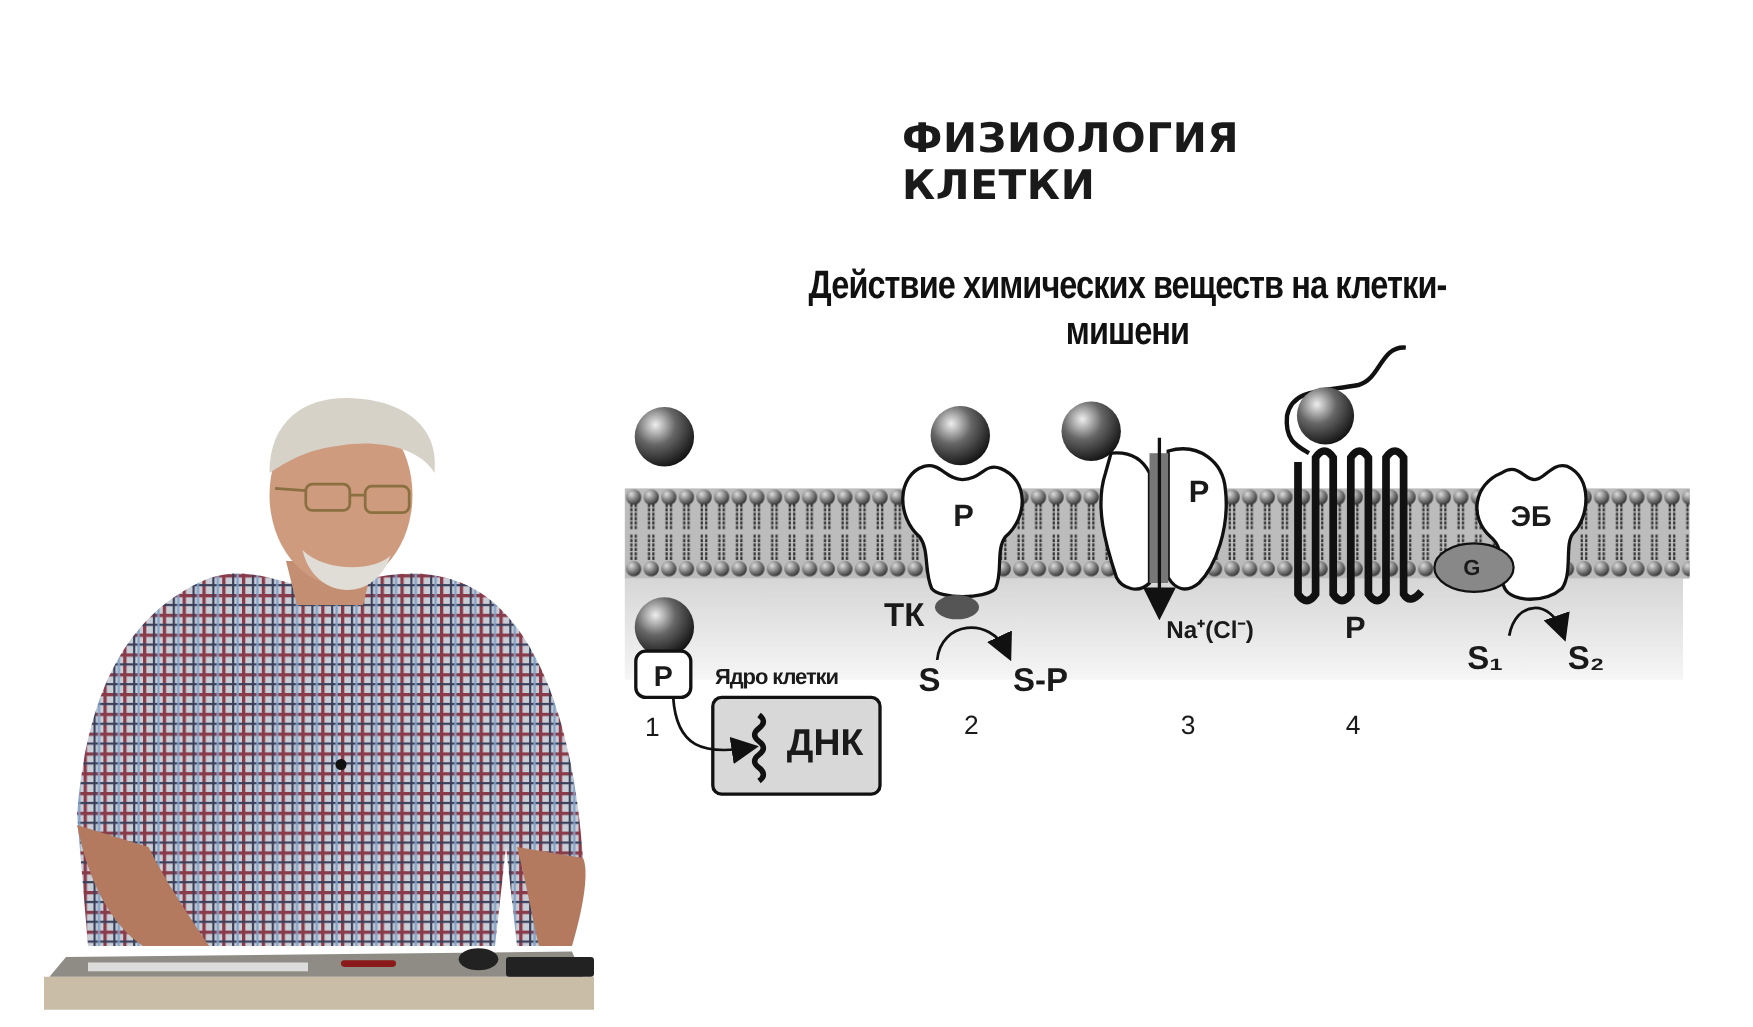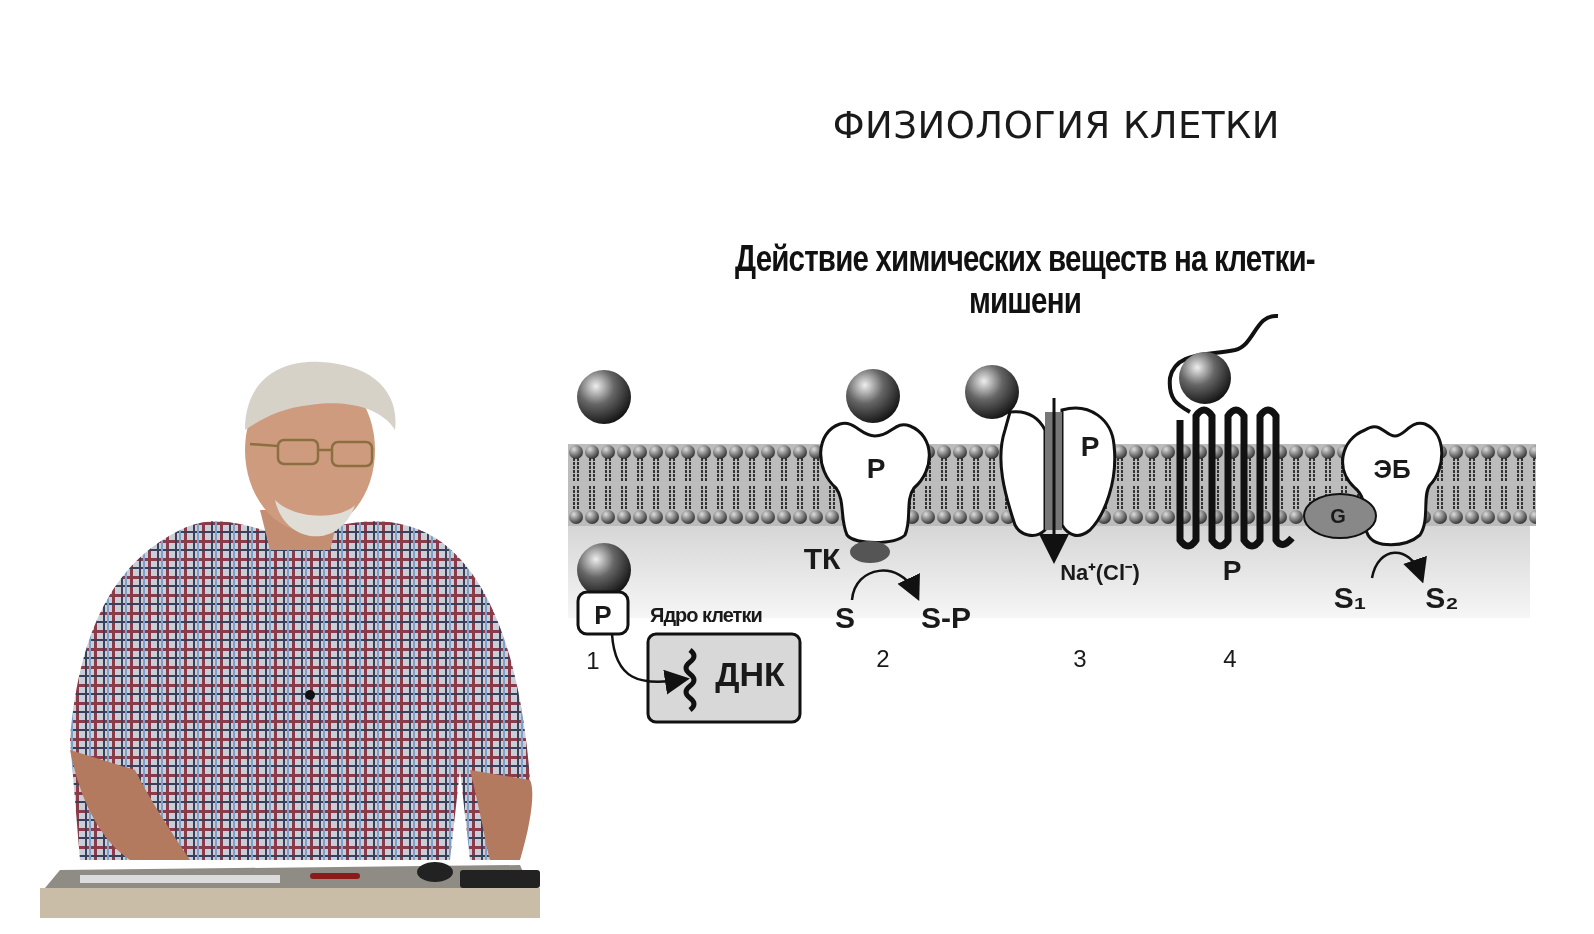--- a/index.html
+++ b/index.html
@@ -1,17 +1,17 @@
 <!DOCTYPE html>
 <html><head>
 <meta charset="utf-8">
 <style>
   html, body { margin:0; padding:0; background:#ffffff; }
   body { width:1594px; height:934px; position:relative; overflow:hidden; font-family:"Liberation Sans", sans-serif; }
-  .slide-title { position:absolute; left:820px; top:104px; width:460px; text-align:right; font-family:"DejaVu Sans", sans-serif; font-weight:normal; font-size:37px; color:#1a1a1a; letter-spacing:0.5px; }
+  .slide-title { position:absolute; left:820px; top:104px; width:460px; text-align:left; font-family:"DejaVu Sans", sans-serif; font-weight:bold; font-size:37px; color:#1a1a1a; letter-spacing:0.5px; }
   .diagram-title { position:absolute; left:630px; top:238px; width:790px; text-align:center; font-family:"Liberation Sans", sans-serif; font-weight:bold; font-size:36px; color:#111; transform:scaleX(0.82); transform-origin:center; letter-spacing:-1px; }
   svg.diagram { position:absolute; left:0; top:0; }
   .presenter { position:absolute; left:40px; top:360px; width:510px; height:574px; }
   .lbl { font-family:"Liberation Sans", sans-serif; font-weight:bold; fill:#1a1a1a; }
   .num { font-family:"Liberation Sans", sans-serif; fill:#1a1a1a; }
 </style>
 </head>
 <body>
 
 <div class="slide-title">ФИЗИОЛОГИЯ КЛЕТКИ</div>

